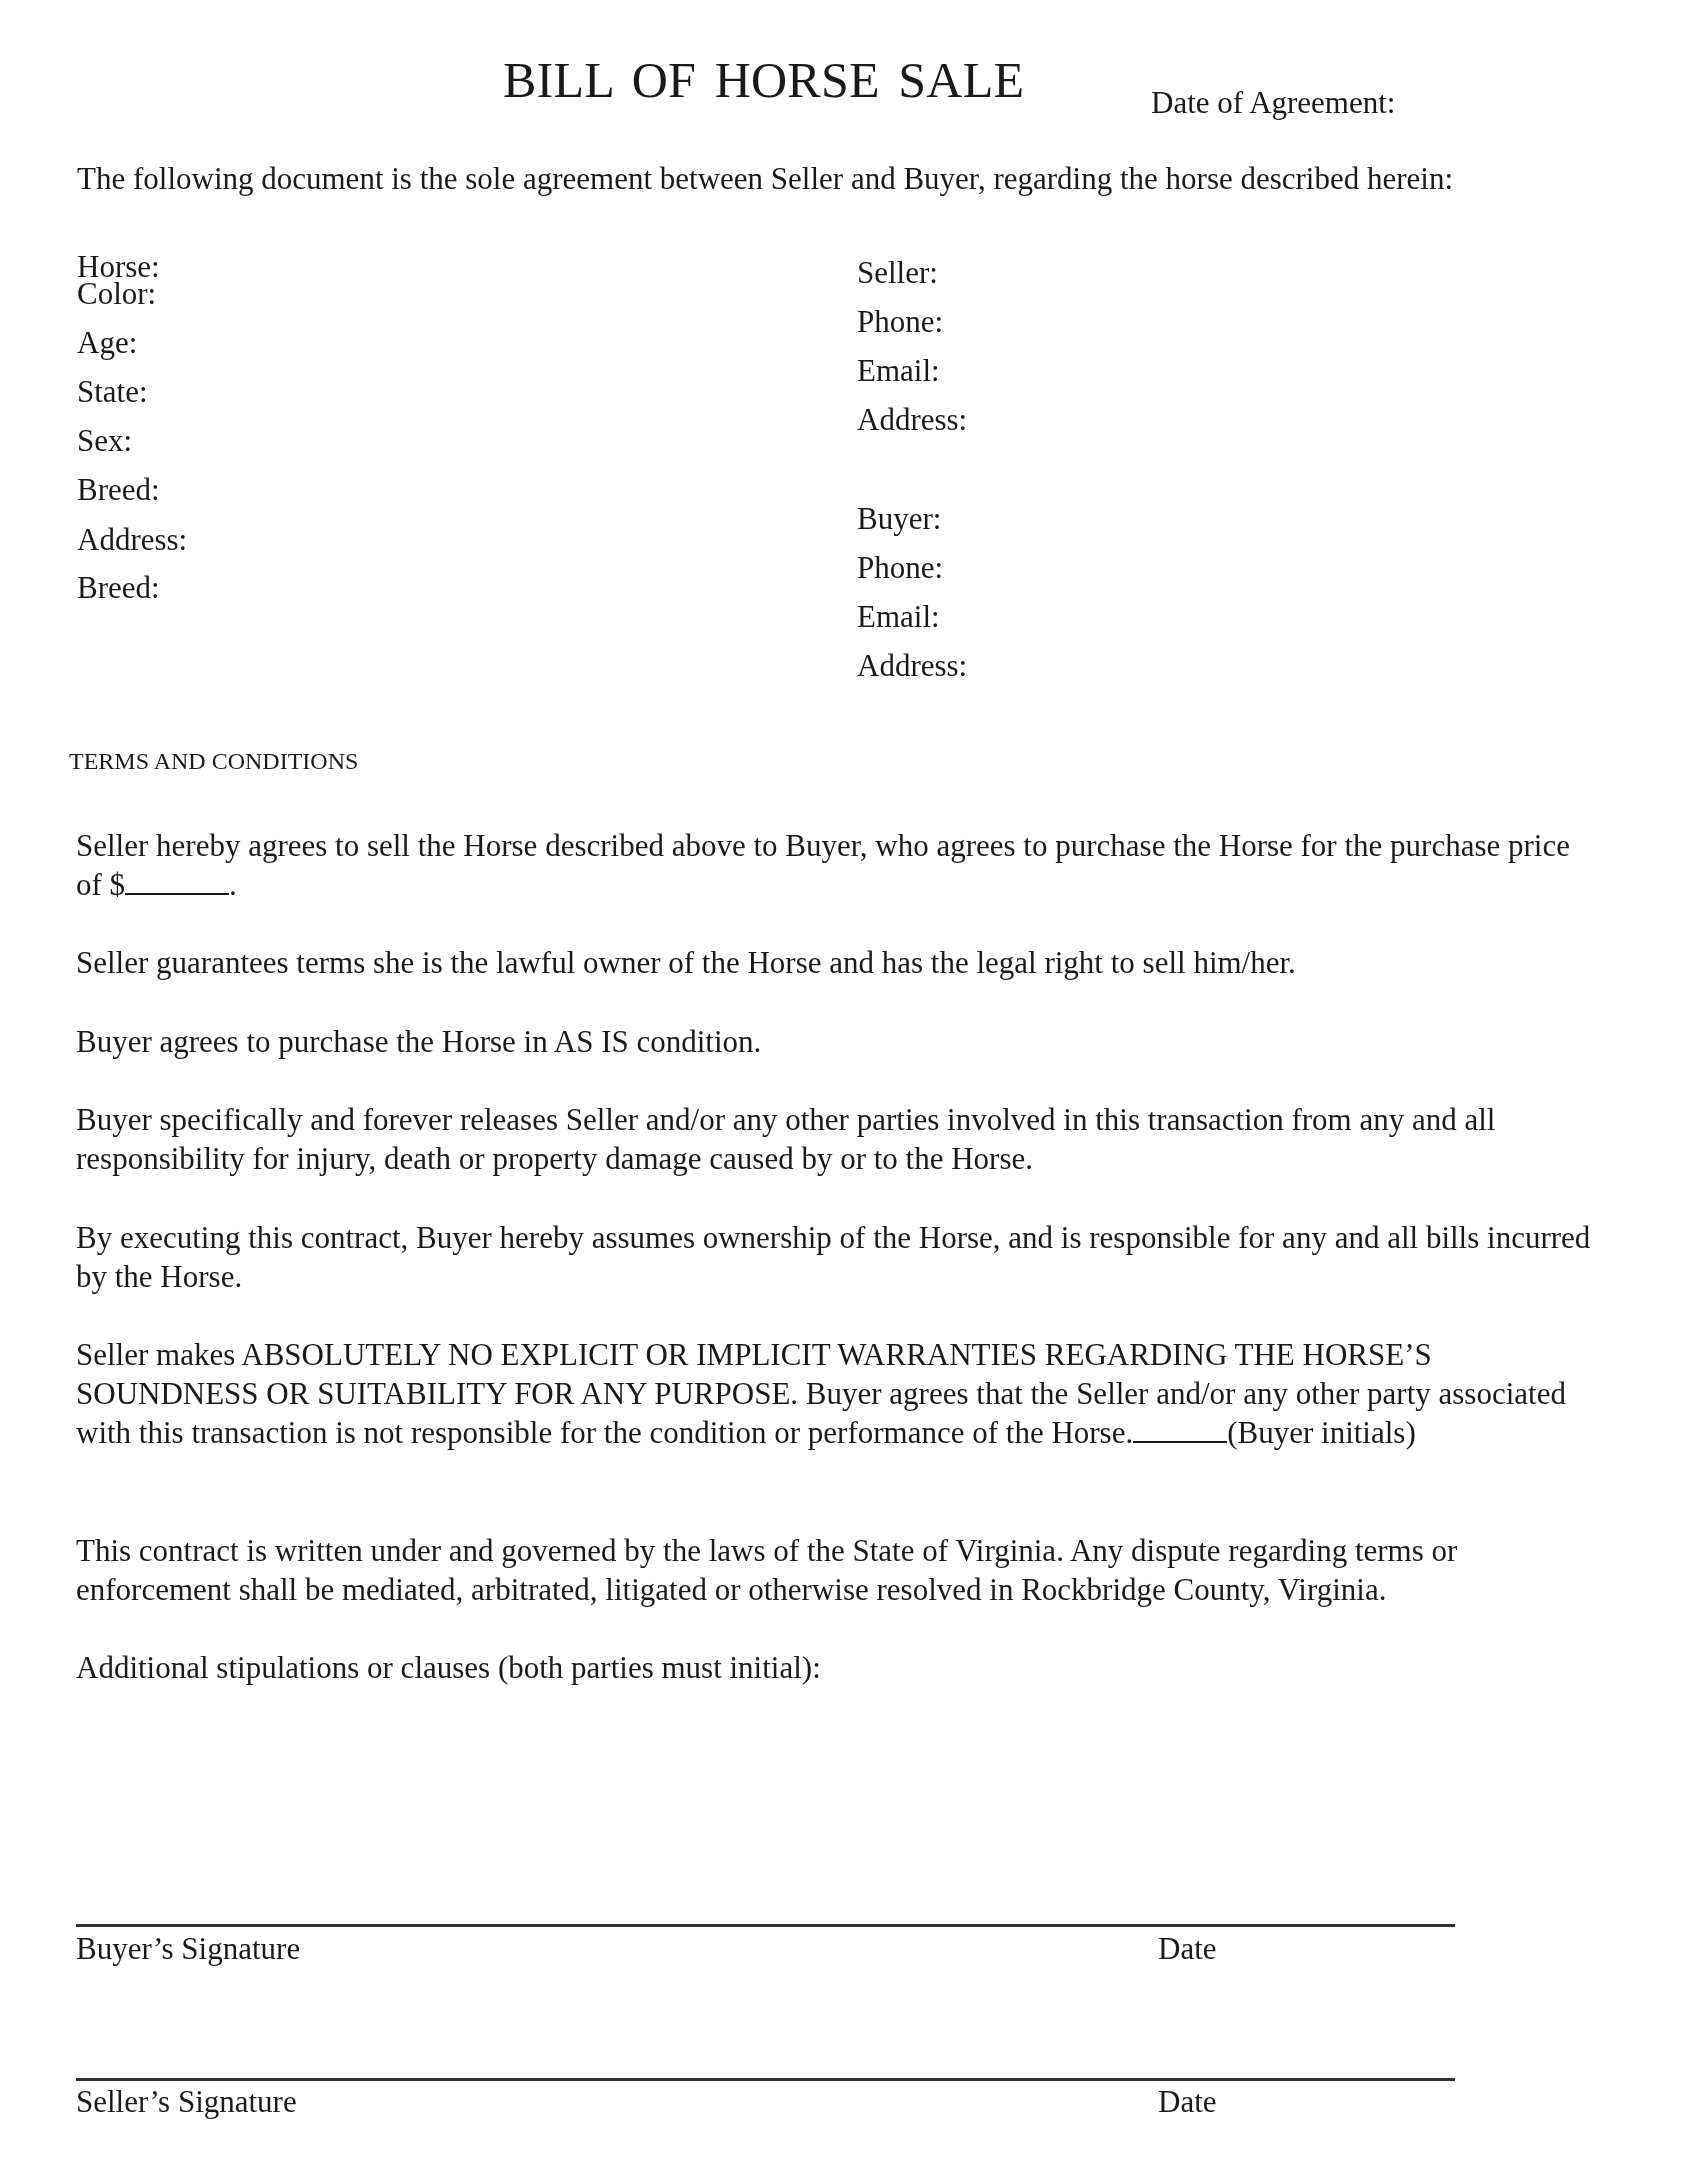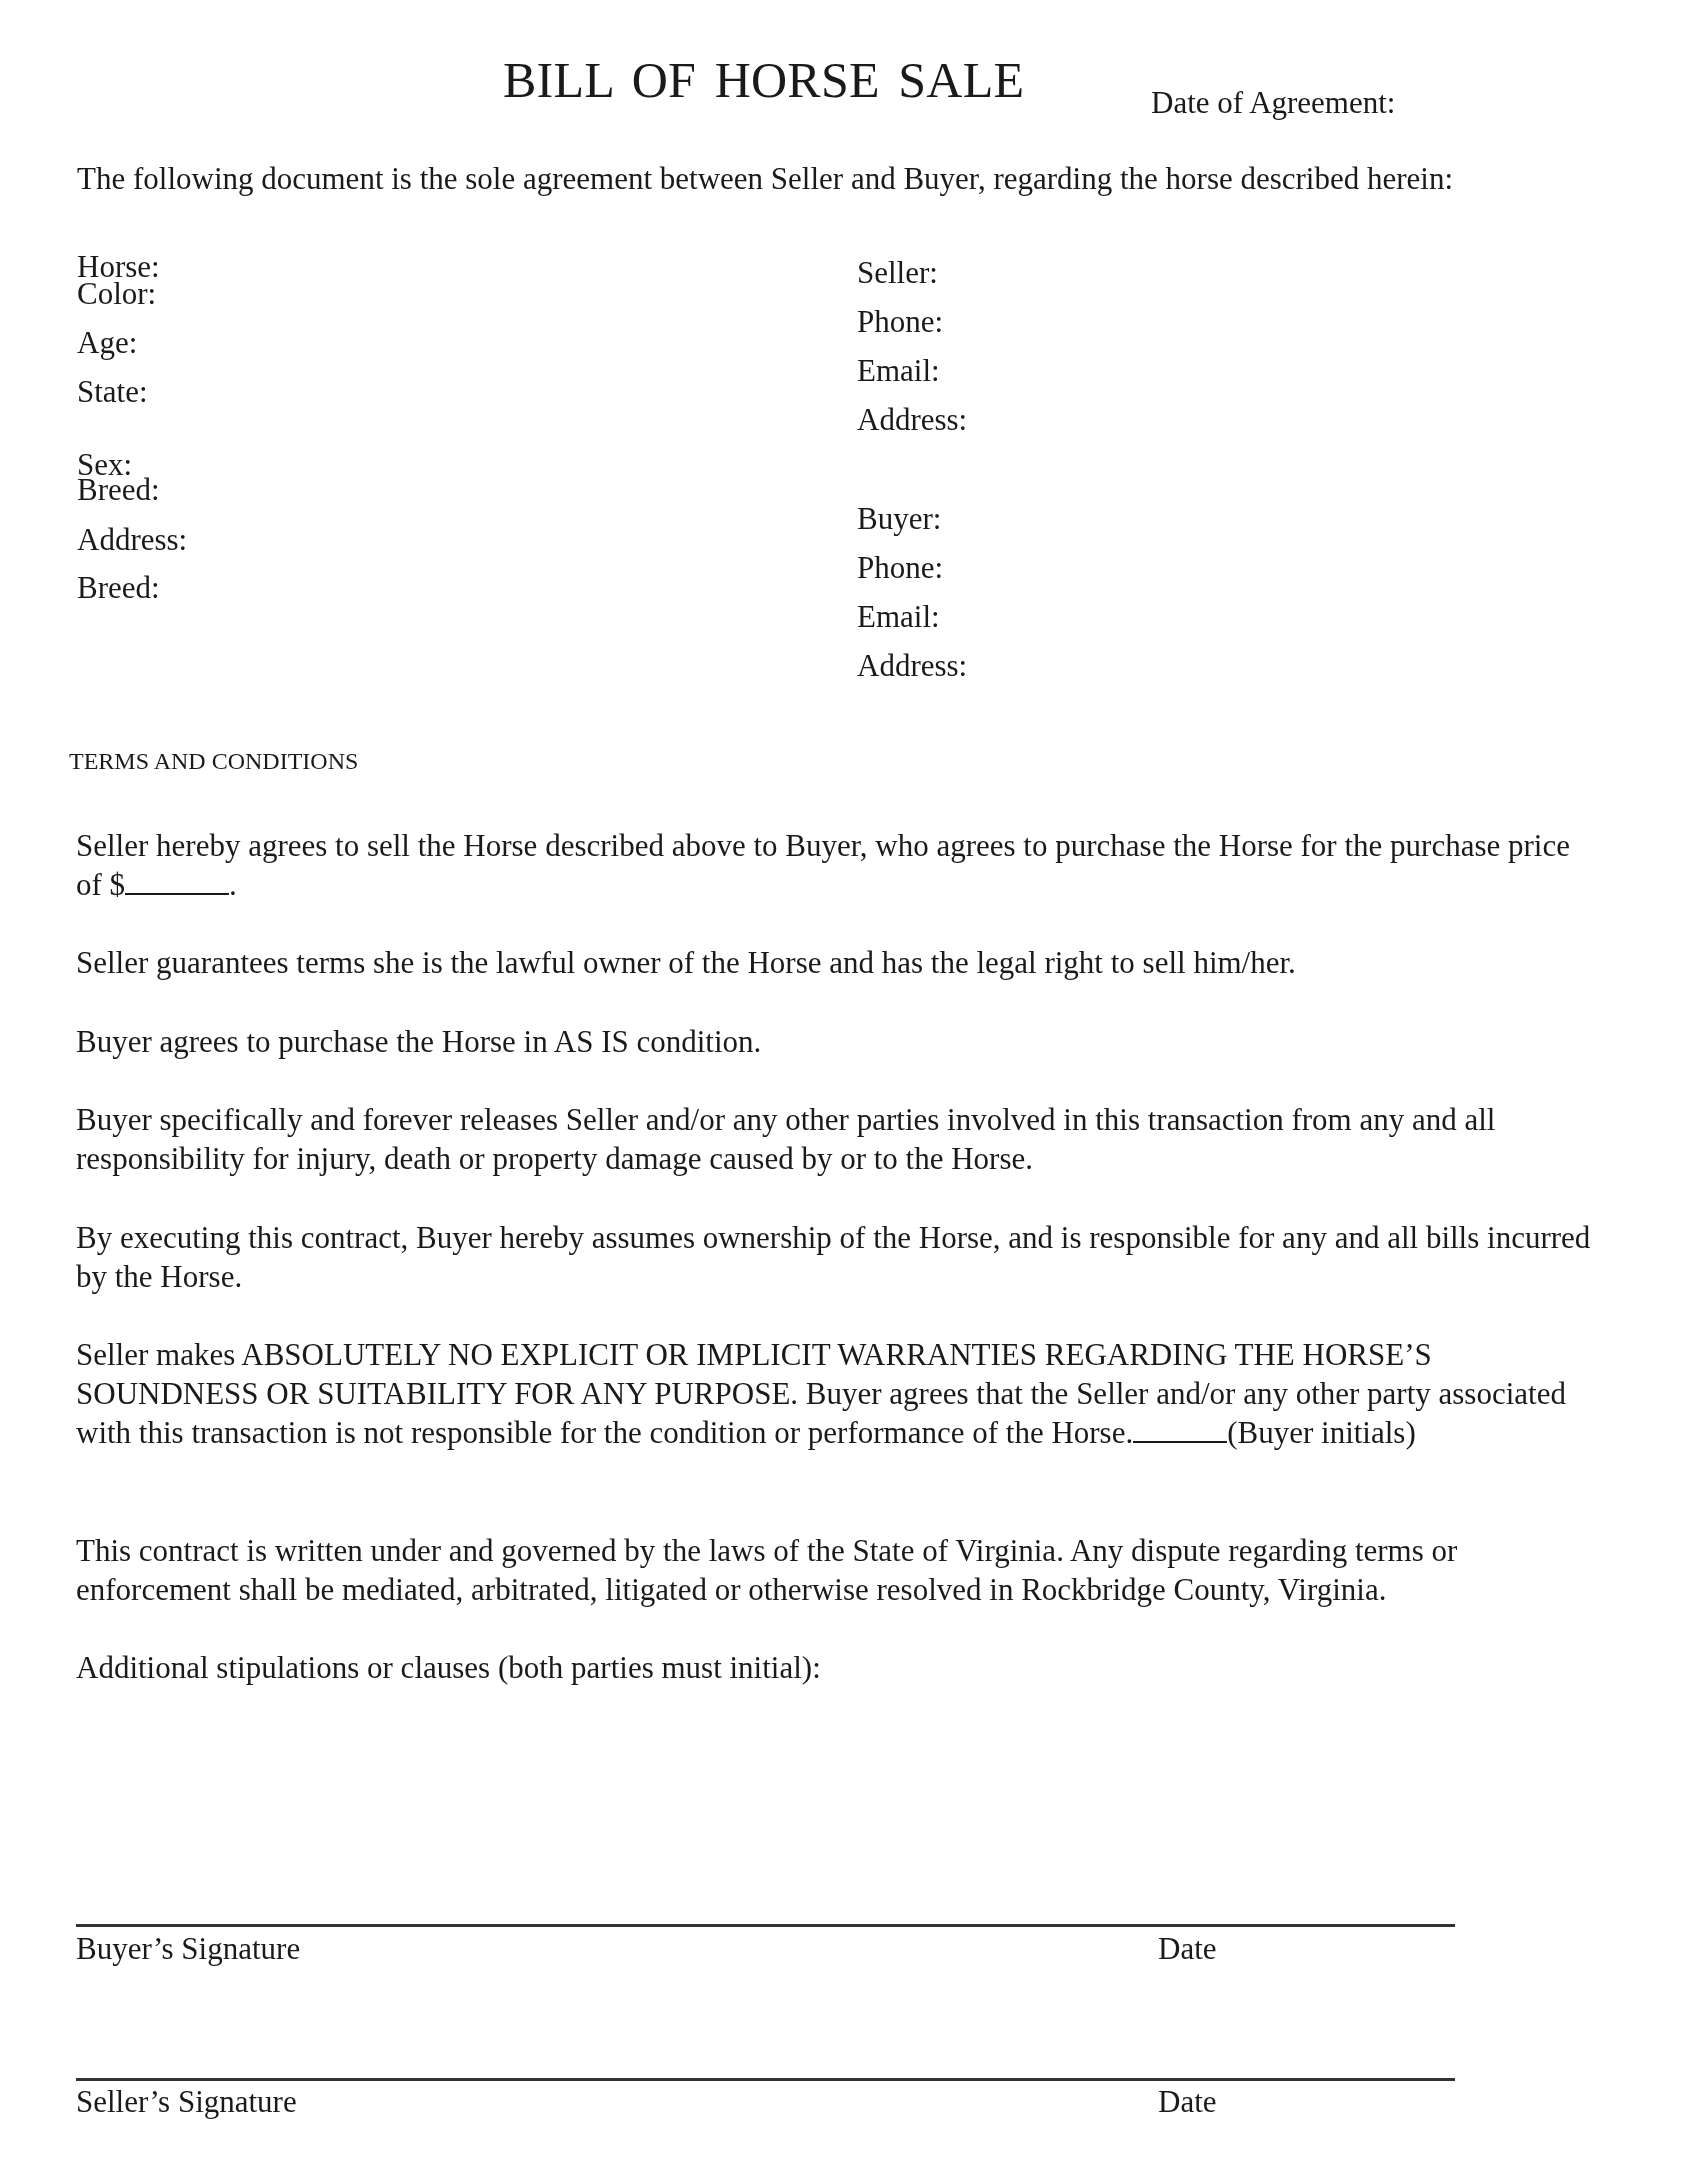--- a/index.html
+++ b/index.html
@@ -22,21 +22,21 @@
 
 <div class="abs title">BILL OF HORSE  SALE</div>
 <div class="abs date-agreement">Date of Agreement:</div>
 <div class="abs intro">The following document is the sole agreement between Seller and Buyer, regarding the horse described herein:</div>
 
 <div>
   <div class="abs field" style="left:77px; top:227px;margin-top:22px;">Horse:</div>
   <div class="abs field" style="left:77px; top:276px;">Color:</div>
   <div class="abs field" style="left:77px; top:325px;">Age:</div>
   <div class="abs field" style="left:77px; top:374px;">State:</div>
-  <div class="abs field" style="left:77px; top:423px;margin-top:24px;">Sex:</div>
+  <div class="abs field" style="left:77px; top:423px;">Sex:</div>
   <div class="abs field" style="left:77px; top:472px;">Breed:</div>
   <div class="abs field" style="left:77px; top:522px;">Address:</div>
   <div class="abs field" style="left:77px; top:570px;">Breed:</div>
 </div>
 
 <div>
   <div class="abs field" style="left:857px; top:255px;">Seller:</div>
   <div class="abs field" style="left:857px; top:304px;">Phone:</div>
   <div class="abs field" style="left:857px; top:353px;">Email:</div>
   <div class="abs field" style="left:857px; top:402px;">Address:</div>

